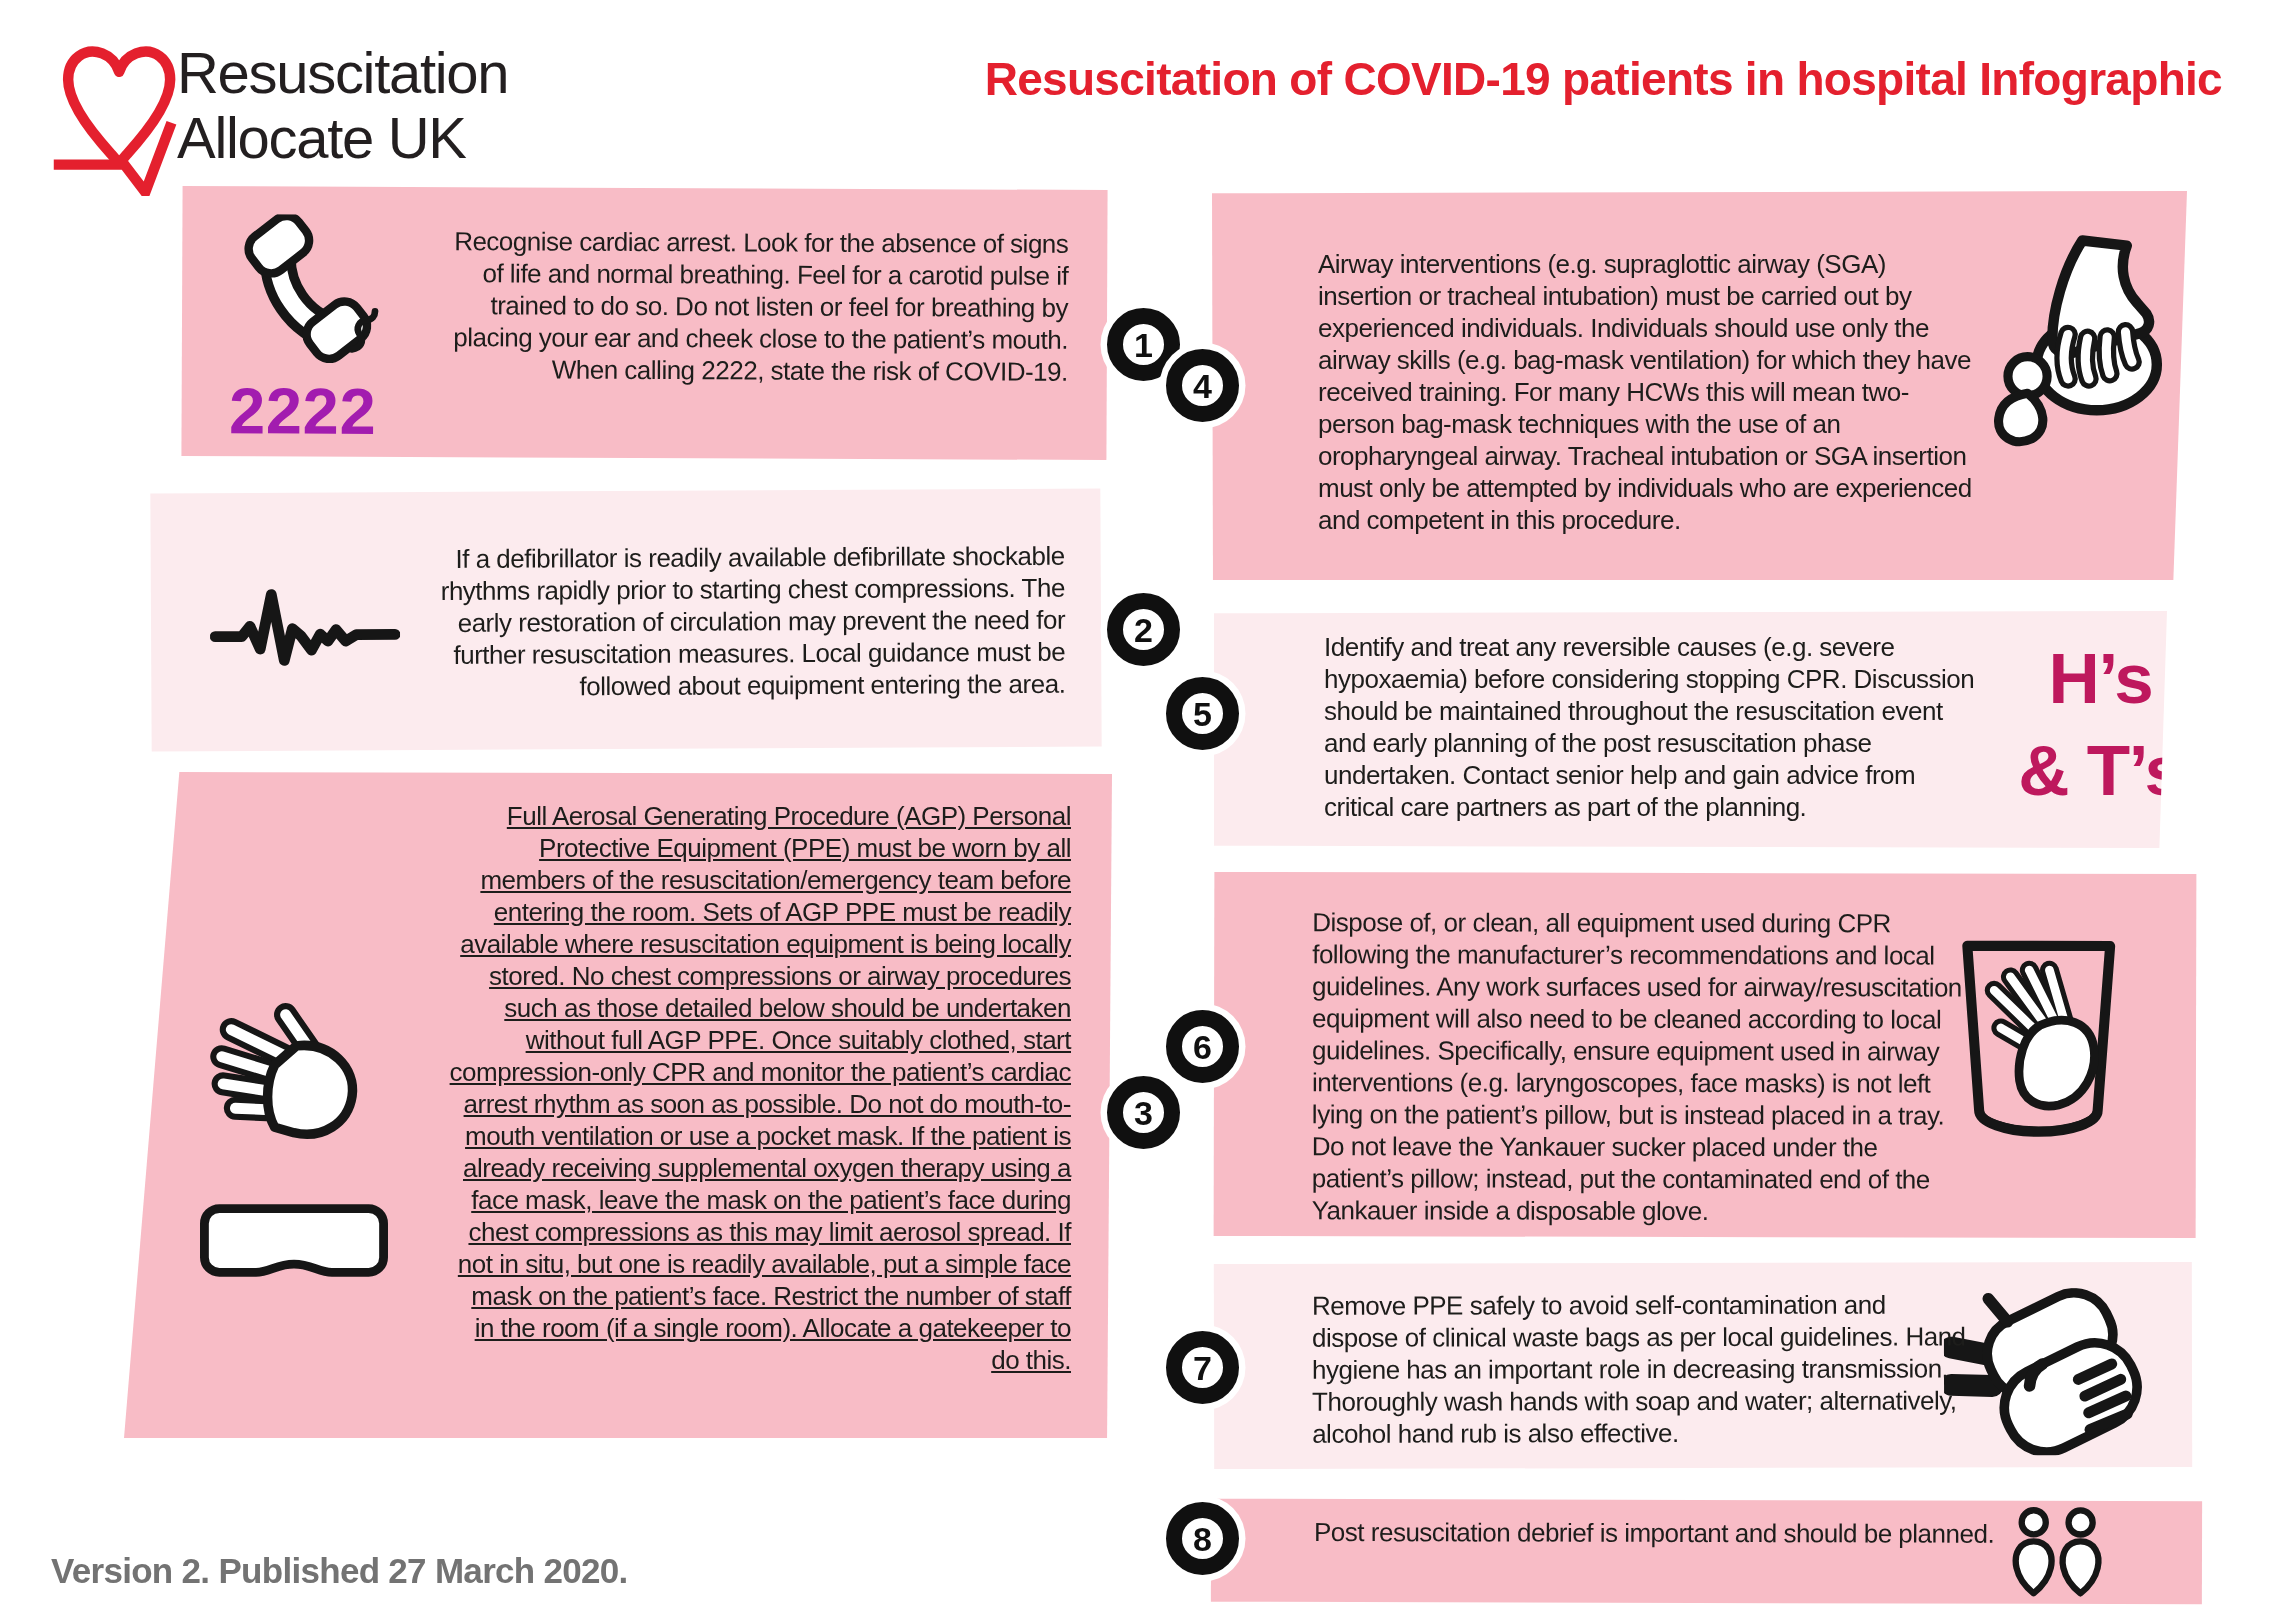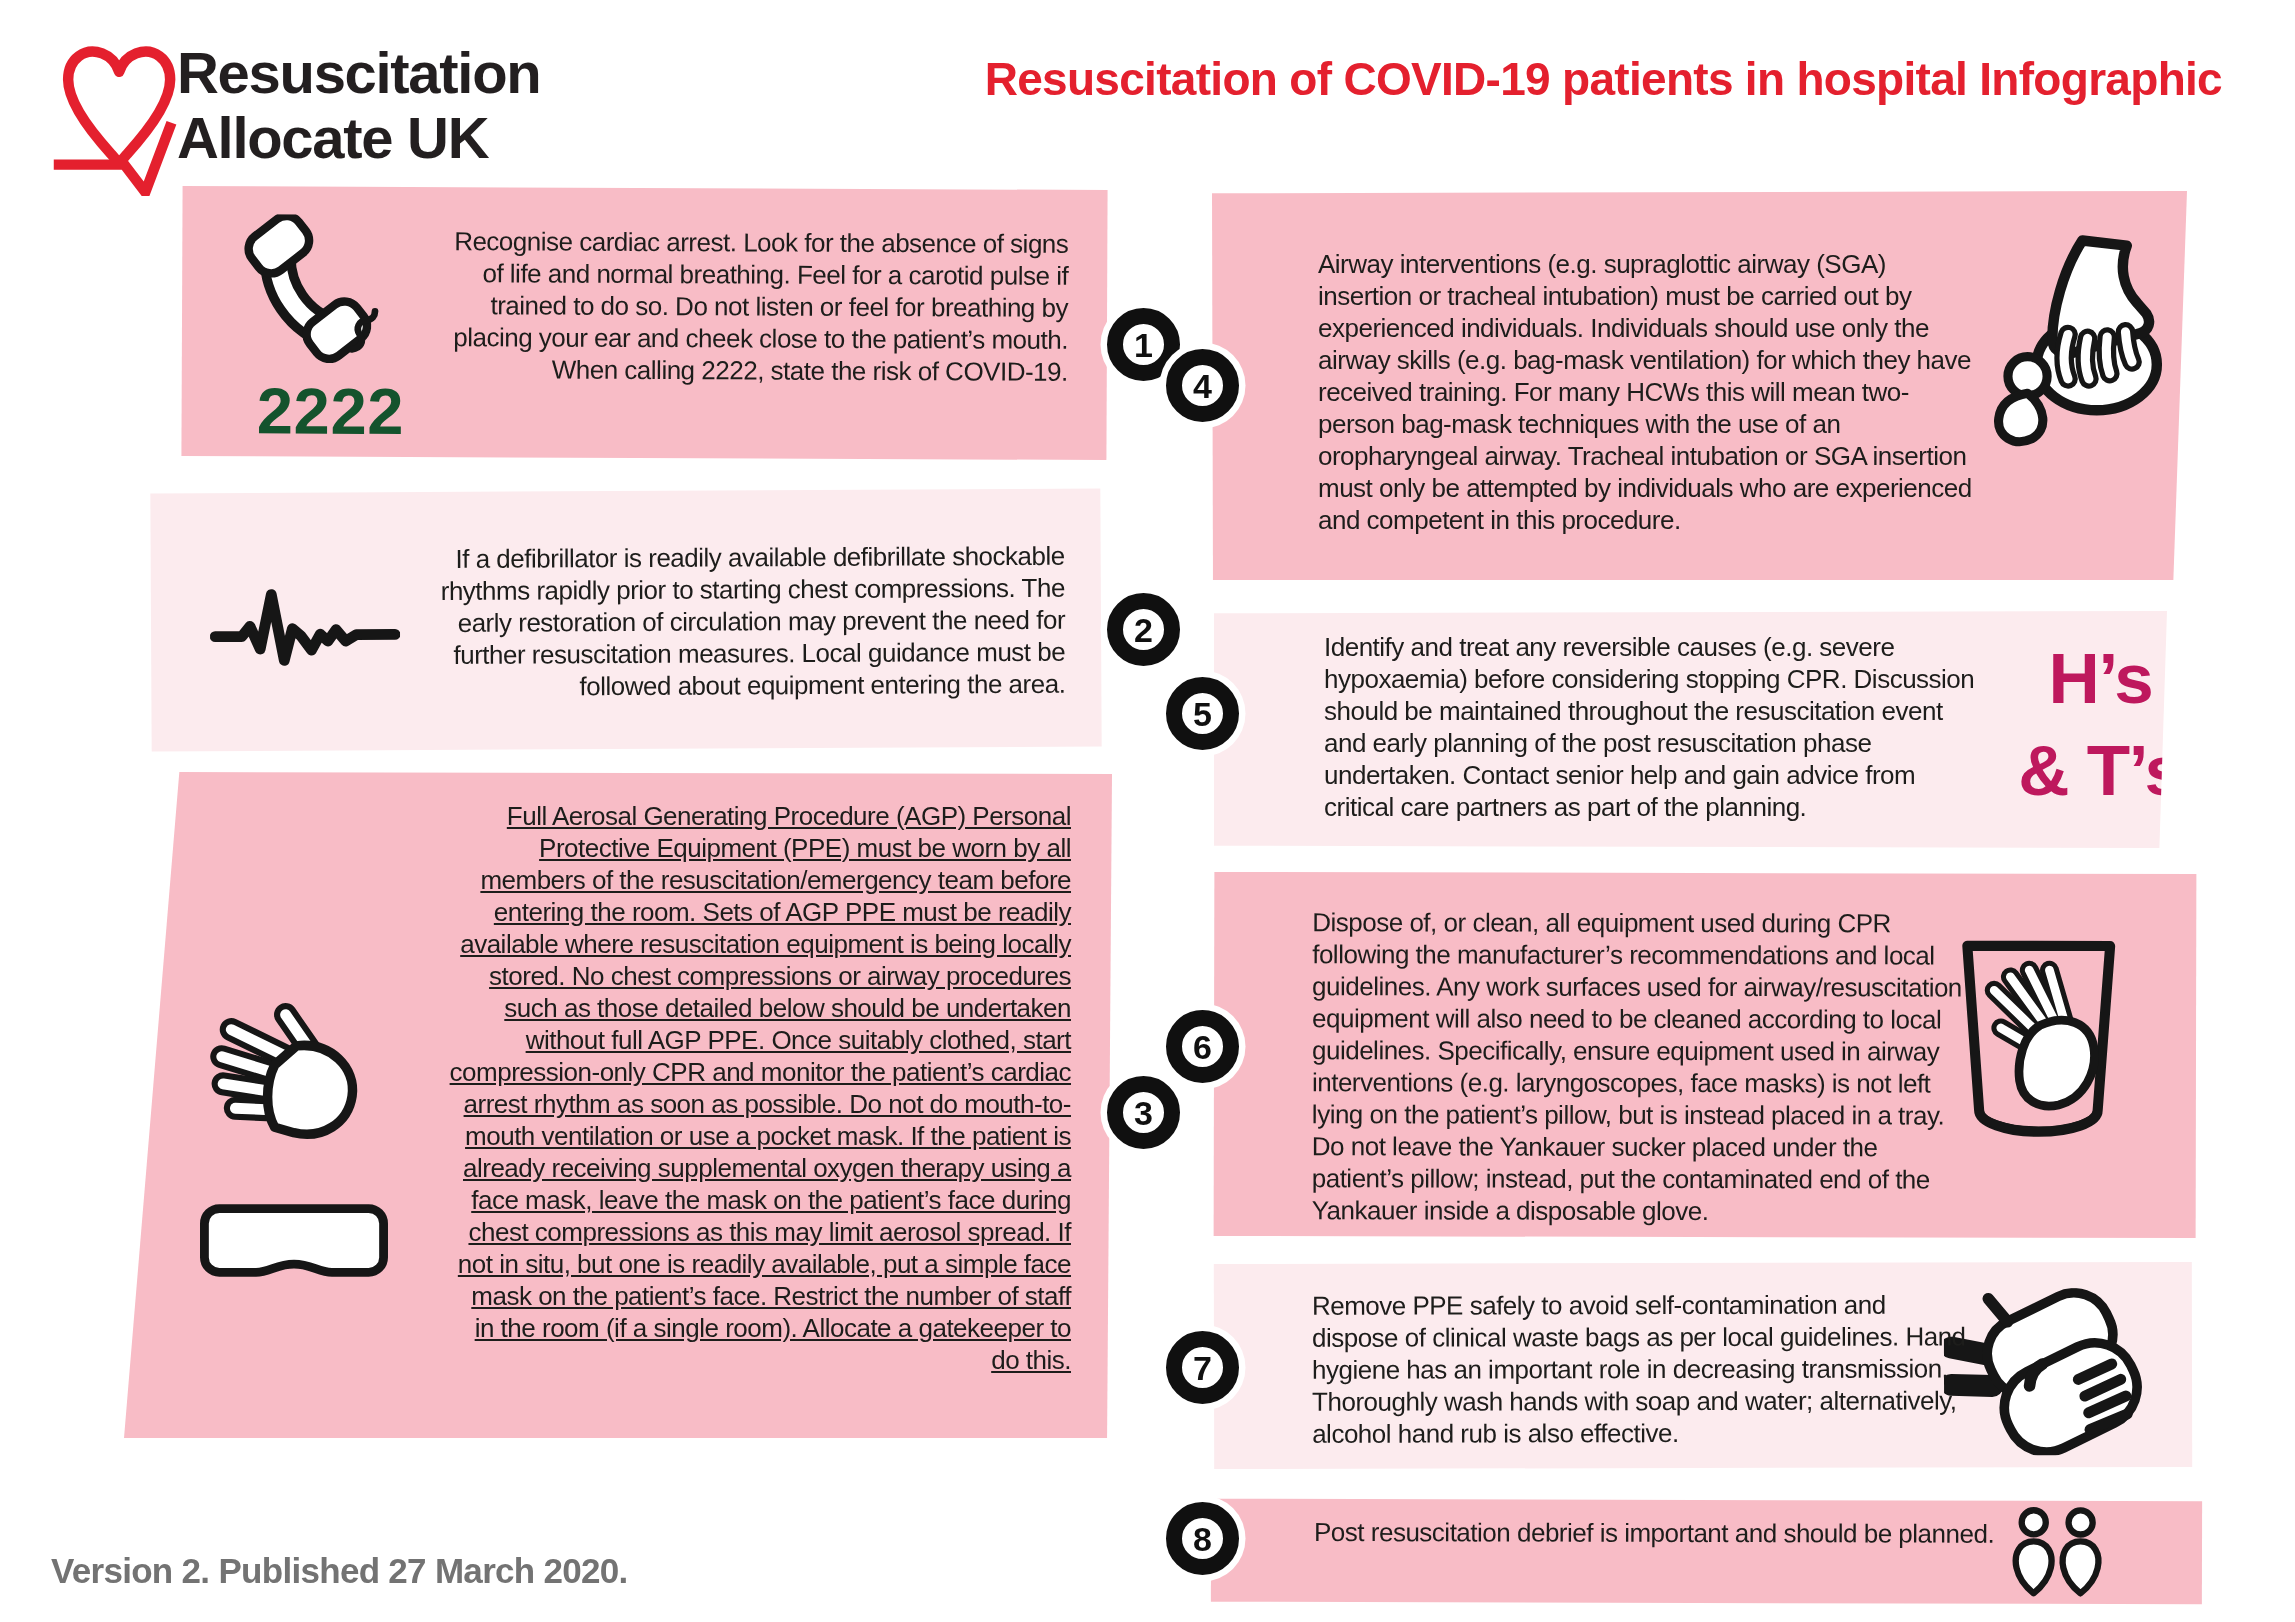--- a/index.html
+++ b/index.html
@@ -9,21 +9,21 @@
     --ink:#1d1d1b;
   }
   html,body{margin:0;padding:0;background:#ffffff;}
   .page{
     position:relative;width:2295px;height:1623px;background:#fff;overflow:hidden;
     font-family:"Liberation Sans",sans-serif;color:var(--ink);
   }
   
   .logo-heart{position:absolute;left:43px;top:26px;width:151px;height:170px;}
   .logo-text{
-    position:absolute;left:177px;top:41px;font-weight:bold;font-size:58px;
+    position:absolute;left:177px;top:41px;font-weight:normal;font-size:58px;
     line-height:1.12;letter-spacing:-1.3px;color:#231f20;
   }
   .title{
     position:absolute;top:52px;right:73px;margin:0;font-size:46px;font-weight:bold;
     letter-spacing:-0.7px;color:var(--red);white-space:nowrap;
   }
   
   .box{position:absolute;box-sizing:border-box;}
   .dark{background:var(--pink-dark);}
   .light{background:var(--pink-light);}
@@ -63,22 +63,22 @@
   .n3{left:1107px;top:1076px;}
   .n4{left:1166px;top:349px;}
   .n5{left:1166px;top:677px;}
   .n6{left:1166px;top:1010px;}
   .n7{left:1166px;top:1331px;}
   .n8{left:1166px;top:1502px;}
   
   .icon{position:absolute;}
   .i-phone{left:39px;top:27.5px;width:170px;height:157px;}
   .label-2222{
-    position:absolute;left:19.6px;top:187px;width:203px;text-align:right;
-    font-size:65px;font-weight:bold;color:#14532d;letter-spacing:0.7px;
+    position:absolute;left:19.6px;top:187px;width:203px;text-align:center;
+    font-size:65px;font-weight:bold;color:#a21caf;letter-spacing:0.7px;
   }
   .i-ecg{left:59px;top:52px;width:190px;height:164px;}
   .i-glove{left:72px;top:229px;width:190px;height:144px;}
   .i-mask{left:75px;top:425px;width:190px;height:95px;}
   .i-bagmask{left:775px;top:39px;width:196px;height:222px;}
   .hsts{
     position:absolute;left:795px;top:22px;width:183px;text-align:center;
     font-size:71px;font-weight:bold;line-height:1.3;color:#be185d;letter-spacing:-1.3px;
   }
   .i-bin{left:723px;top:52px;width:203px;height:229px;}

